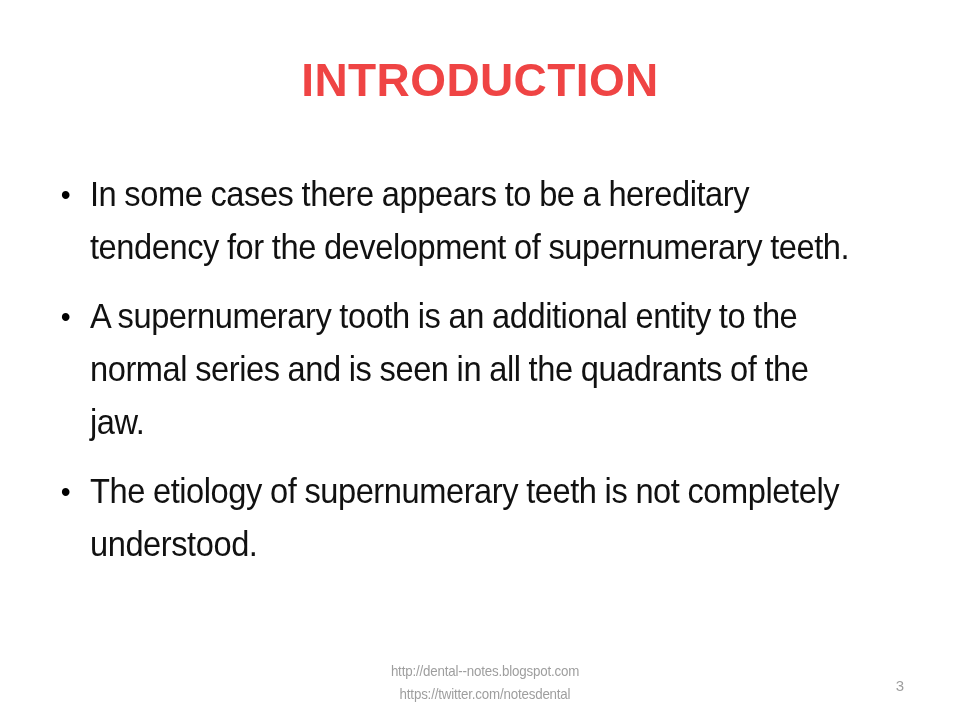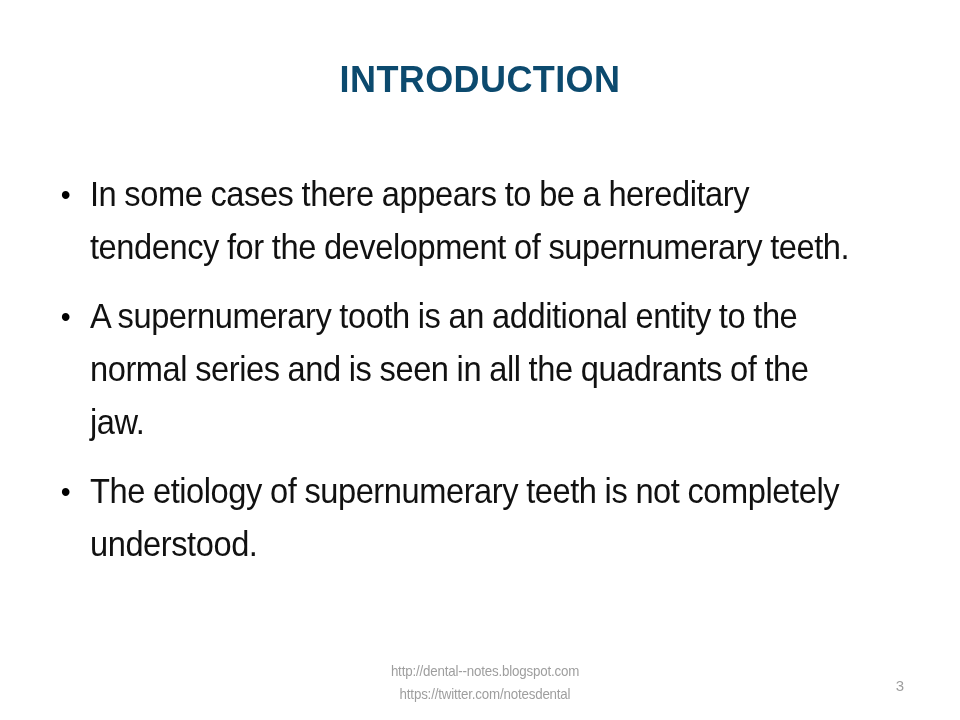--- a/index.html
+++ b/index.html
@@ -25,23 +25,23 @@
 
   
   #slide-title {
     position: absolute;
     left: 60px;
     top: 52px;
     width: 840px;
     text-align: center;
     font-family: "Liberation Sans", sans-serif;
     font-weight: bold;
-    font-size: 36px;
+    font-size: 46px;
     line-height: 56px;
-    color: #0c4a6e;
+    color: #ef4444;
     letter-spacing: 0.4px;
     white-space: nowrap;
   }
 
   
   #body-list {
     position: absolute;
     left: 55px;
     top: 168px;
     width: 850px;

